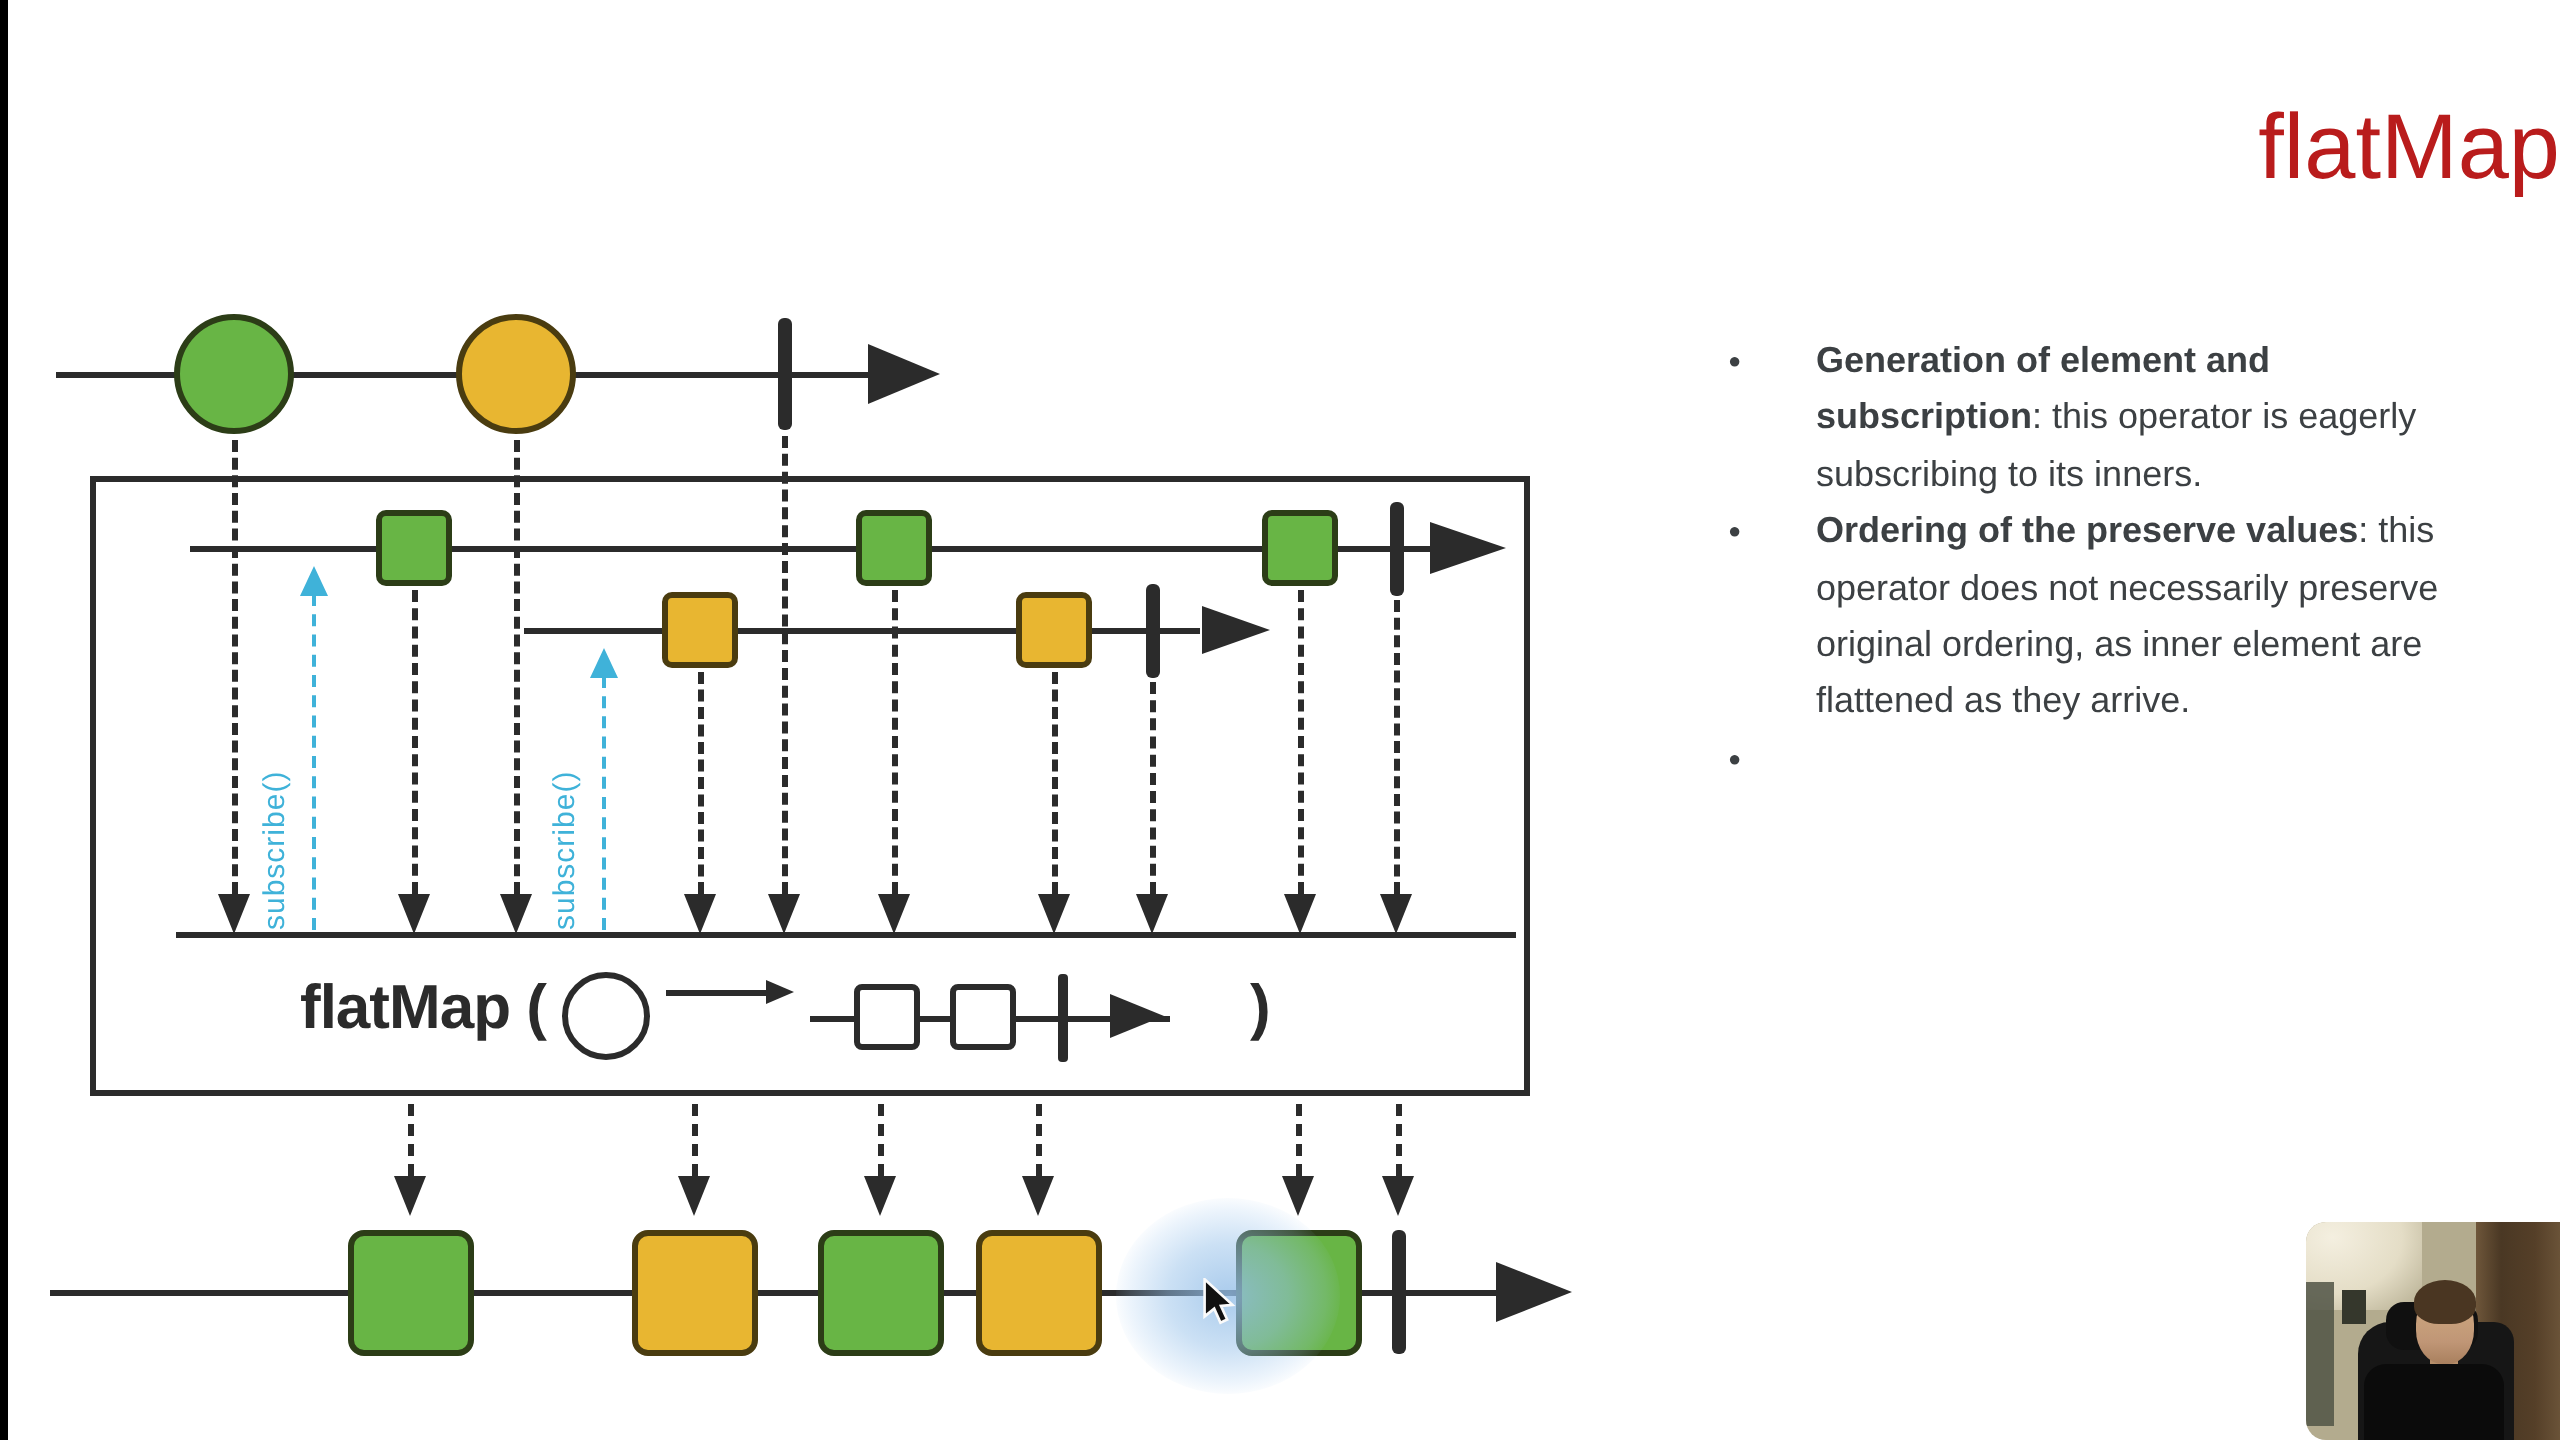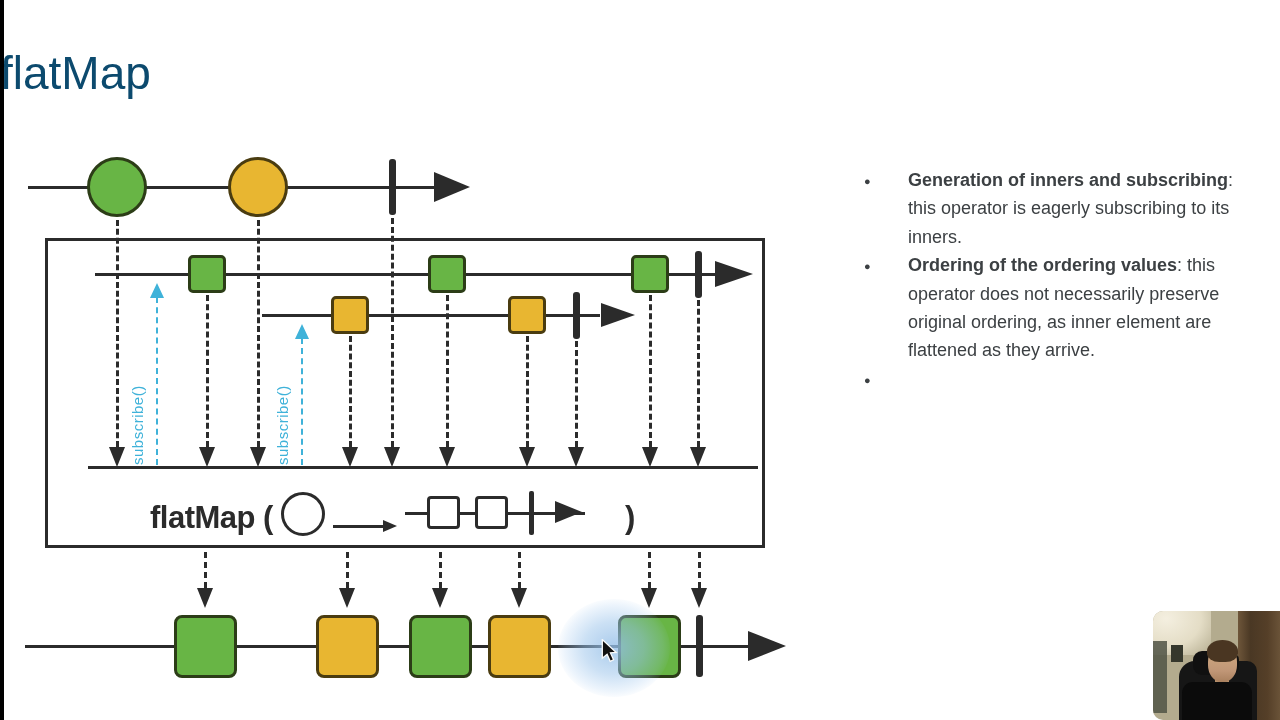--- a/index.html
+++ b/index.html
@@ -1,28 +1,28 @@
 <!DOCTYPE html>
 <html><head>
 <meta charset="utf-8">
 <style>
   html,body{margin:0;padding:0;background:#fff;}
   .stage{position:relative;width:1280px;height:720px;background:#ffffff;overflow:hidden;
          font-family:"Liberation Sans",sans-serif;}
   .edge-left{position:absolute;left:0;top:0;width:4px;height:720px;background:#000;z-index:40;}
-  .title{position:absolute;left:0;top:46px;width:1280px;text-align:left;
-         font-size:46px;color:#0c4a6e;letter-spacing:0;}
+  .title{position:absolute;left:0;top:46px;width:1280px;text-align:right;
+         font-size:46px;color:#b91c1c;letter-spacing:0;}
   
   #marble-layer{position:absolute;left:0;top:0;width:1280px;height:720px;}
   #marble-layer div{position:absolute;box-sizing:border-box;}
   .sub-label{font-size:15px;letter-spacing:.5px;white-space:nowrap;
              transform:rotate(-90deg);transform-origin:0 0;}
   
   .signature{position:absolute;left:150px;top:486px;height:50px;display:flex;
-             align-items:flex-end;gap:8px;z-index:5;}
+             align-items:flex-start;gap:8px;z-index:5;}
   .sig-text{font-size:31px;font-weight:bold;color:#2b2b2b;letter-spacing:-.5px;white-space:nowrap;}
   .sig-circle{width:44px;height:44px;border:3px solid #2b2b2b;border-radius:50%;
               background:#fff;box-sizing:border-box;}
   .thin-arrow{position:relative;width:64px;height:20px;}
   .thin-arrow .shaft{position:absolute;left:0;top:9px;width:52px;height:2.5px;background:#2b2b2b;}
   .thin-arrow .head{position:absolute;left:50px;top:4px;width:0;height:0;
                     border-left:14px solid #2b2b2b;border-top:6.5px solid transparent;
                     border-bottom:6.5px solid transparent;}
   .mini{position:relative;width:212px;height:46px;}
   .mini .m-line{position:absolute;left:0;top:21.5px;width:180px;height:3px;background:#2b2b2b;}
@@ -151,25 +151,25 @@
       <span class="m-sq" style="left:70px"></span>
       <span class="m-bar"></span>
       <span class="m-tip"></span>
     </span>
     <span class="sig-text">)</span>
   </div>
 
   <div class="bullets">
     <div class="bullet">
       <span class="dot">●</span>
-      <span class="txt"><span class="b">Generation of inners and subscribing</span><span>: this operator is eagerly subscribing to its inners.</span></span>
+      <span class="txt"><span class="b">Generation of element and subscription</span><span>: this operator is eagerly subscribing to its inners.</span></span>
     </div>
     <div class="bullet">
       <span class="dot">●</span>
-      <span class="txt"><span class="b">Ordering of the ordering values</span><span>: this operator does not necessarily preserve original ordering, as inner element are flattened as they arrive.</span></span>
+      <span class="txt"><span class="b">Ordering of the preserve values</span><span>: this operator does not necessarily preserve original ordering, as inner element are flattened as they arrive.</span></span>
     </div>
     <div class="bullet">
       <span class="dot">●</span>
     </div>
   </div>
 
   <div class="glow"></div>
   <svg class="cursor" width="17" height="24" viewBox="0 0 14 20">
     <path d="M1,0.5 L1,16 L5,12.8 L7.6,18.6 L10.4,17.3 L7.8,11.6 L12.6,11.2 Z" fill="#111" stroke="#fafafa" stroke-width="1.1"></path>
   </svg>

